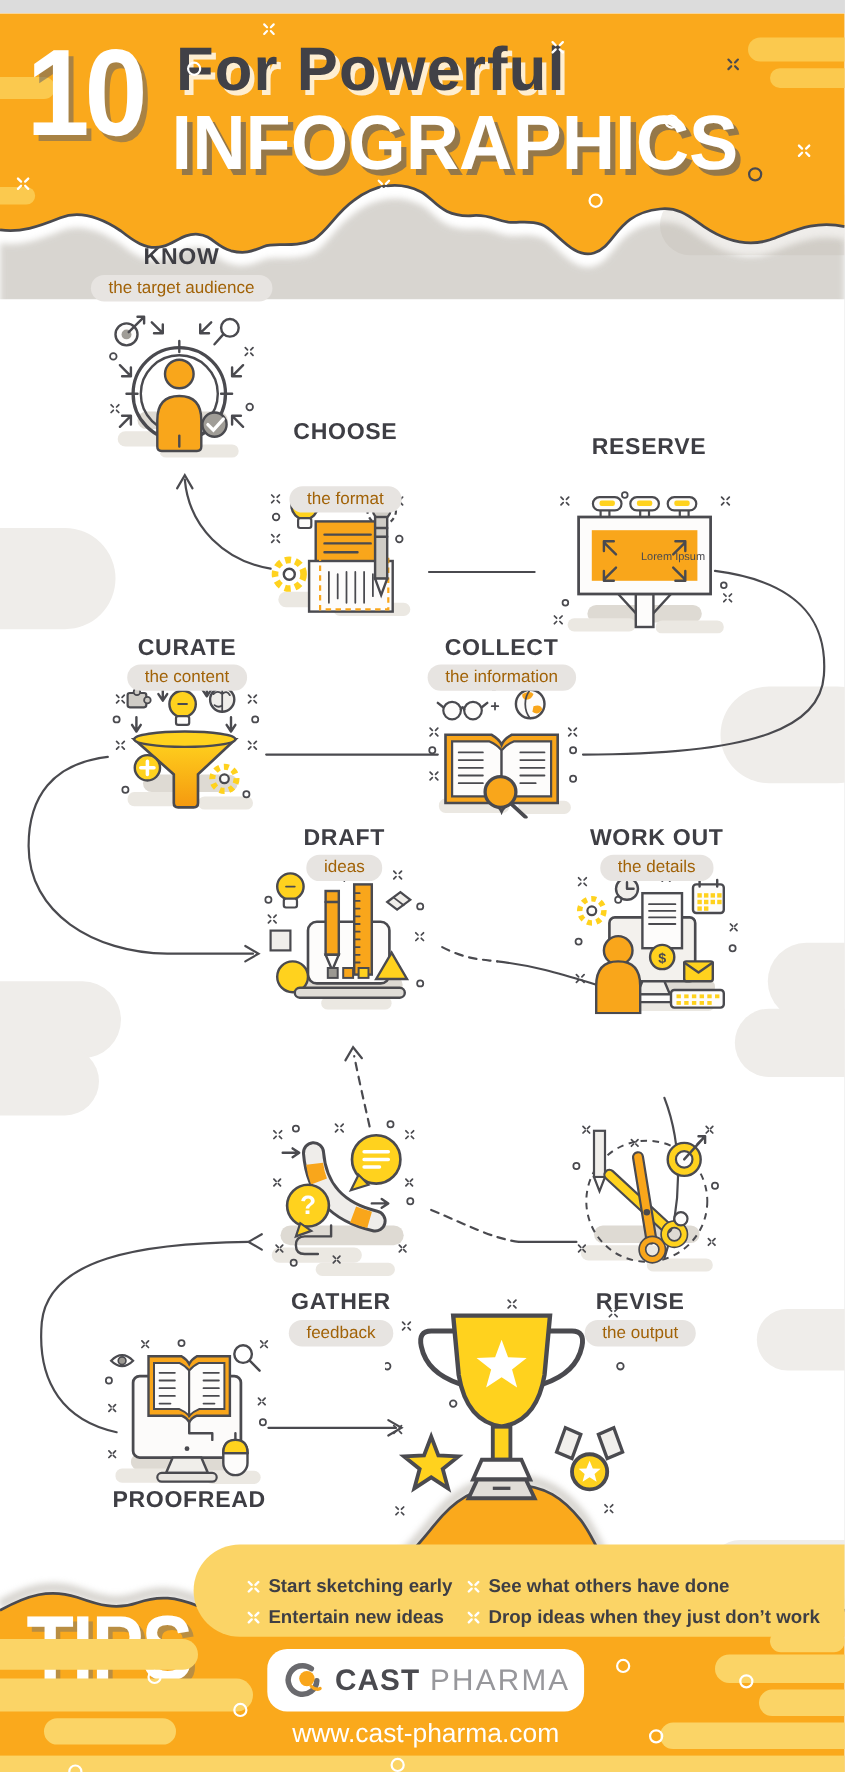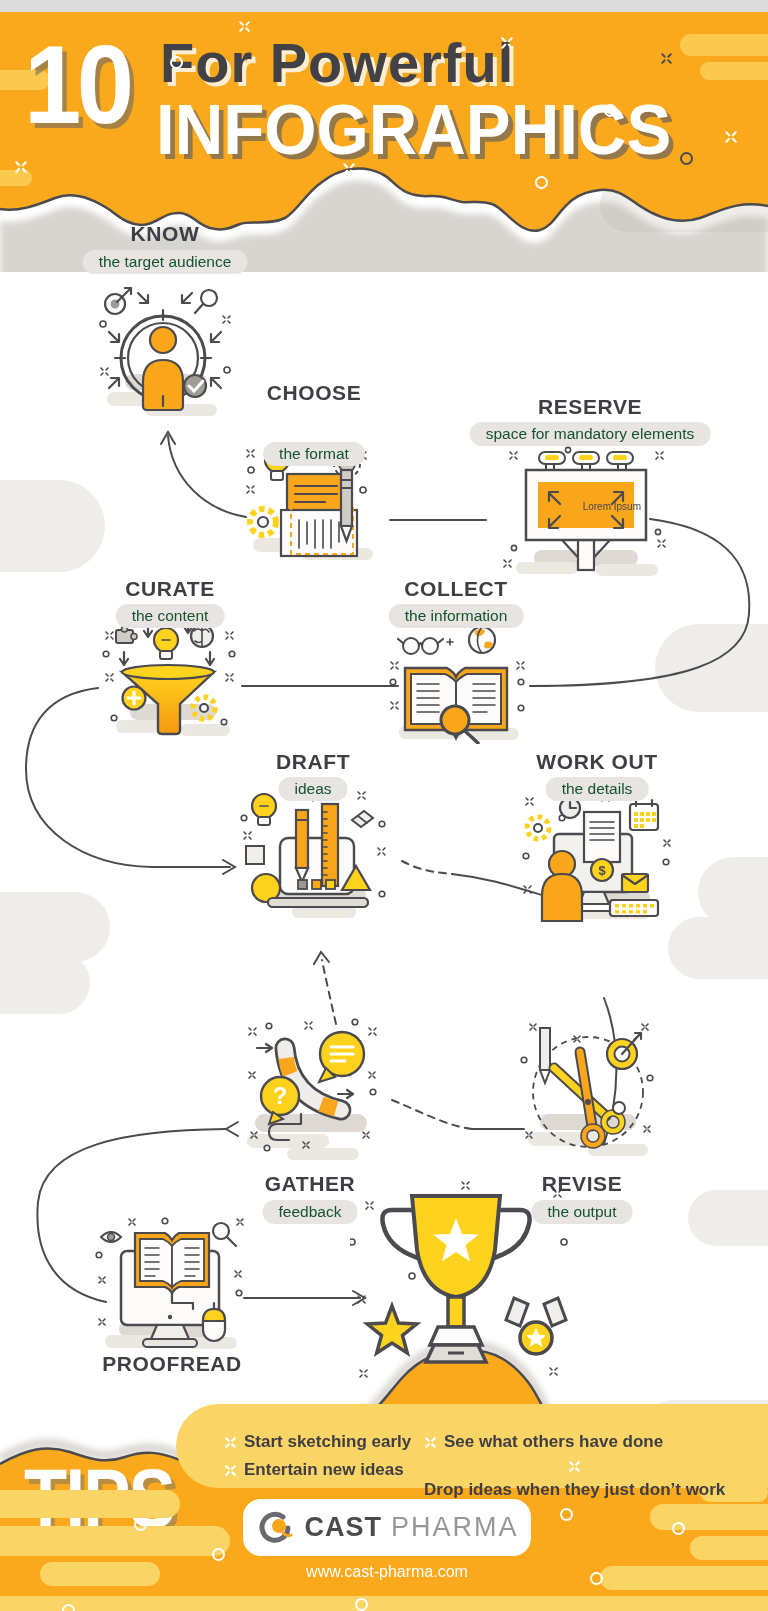--- a/index.html
+++ b/index.html
@@ -11,21 +11,21 @@
   .s{stroke:#4a4a4f;stroke-width:2.2;stroke-linecap:round;stroke-linejoin:round;fill:none}
   .s3{stroke:#4a4a4f;stroke-width:3;stroke-linecap:round;stroke-linejoin:round;fill:none}
   .sp{stroke:#4a4a4f;stroke-width:1.6;stroke-linecap:round;fill:none}
   .fY{fill:#FFD21E}.fO{fill:#F9A61B}.fW{fill:#fdfcfb}.fL{fill:#f0eeea}.fG{fill:#cfccc6}
   .bb{fill:#dedad3;stroke:none}.bb2{fill:#ebe8e2;stroke:none}
   
   .blob{position:absolute;background:#efedea;border-radius:60px;}
   
   .step-title{position:absolute;transform:translateX(-50%);font-weight:bold;font-size:21px;
               color:#3e3e44;letter-spacing:.6px;white-space:nowrap;z-index:6;}
-  .step-pill{position:absolute;transform:translateX(-50%);background:#e7e4e1;color:#14532d;
+  .step-pill{position:absolute;transform:translateX(-50%);background:#e7e4e1;color:#a16207;
              font-size:15.5px;padding:3px 16px;border-radius:14px;white-space:nowrap;z-index:6;}
   .icon{position:absolute;z-index:5;}
   .lorem{position:absolute;z-index:7;font-size:10px;font-weight:normal;color:#4a4a4f;
          width:110px;text-align:right;}
   
   .h-num{position:absolute;left:24px;top:8px;font-size:112px;font-weight:bold;color:#fff;
          letter-spacing:-5px;text-shadow:5px 5px 0 rgba(100,98,102,.55);z-index:4;transform:scaleX(.92);transform-origin:left top;}
   .h-steps{position:absolute;left:30px;top:112px;font-size:36px;font-weight:bold;color:#fff;
            letter-spacing:1px;text-shadow:3px 3px 0 rgba(100,98,102,.55);z-index:4;}
   .h-line1{position:absolute;left:160px;top:18px;font-size:56px;font-weight:bold;color:#414147;
@@ -45,21 +45,21 @@
               transform:scaleX(.84);transform-origin:left top;}
   .tip{position:absolute;display:flex;align-items:center;gap:7px;font-size:17px;font-weight:bold;
        color:#3e3e44;z-index:4;white-space:nowrap;}
   .tip svg path{stroke:#fff;stroke-width:2;stroke-linecap:round;fill:none}
   
   .footer-pill{position:absolute;left:243px;top:1487px;width:288px;height:57px;background:#fff;
                border-radius:18px;display:flex;align-items:center;justify-content:center;gap:9px;z-index:5;}
   .brand-cast{font-size:27px;font-weight:bold;color:#4a4a4f;letter-spacing:1px;}
   .brand-pharma{font-size:27px;font-weight:normal;color:#97979b;letter-spacing:2px;}
   .website{position:absolute;left:243px;top:1551px;width:288px;text-align:center;color:#fff;
-           font-size:16px;z-index:5;}
+           font-size:24px;z-index:5;}
   .bottom-strip{position:absolute;left:0;top:1584px;width:768px;height:27px;background:#FBD466;z-index:4;}
   .yblob{position:absolute;background:#FBD466;border-radius:20px;z-index:4;}
 </style>
 </head>
 <body>
 
 <div id="canvas">
 
   <div class="blob" style="left:-45px;top:468px;width:150px;height:92px;"></div>
   <div class="blob" style="left:-55px;top:880px;width:165px;height:70px;"></div>
@@ -136,21 +136,20 @@
   <span class="ring" style="left:535px;top:164px;color:#fff;z-index:4"></span>
   <span class="ring" style="left:680px;top:140px;color:#4a4a4f;z-index:4"></span>
 
   <div class="step-title" style="left:165px;top:210px;">KNOW</div>
   <div class="step-pill" style="left:165px;top:238px;">the target audience</div>
 
   <div class="step-title" style="left:314px;top:369px;">CHOOSE</div>
   <div class="step-pill" style="left:314px;top:430px;">the format</div>
 
   <div class="step-title" style="left:590px;top:383px;">RESERVE</div>
-  <div class="step-pill" style="left:590px;top:410px;">space for mandatory elements</div>
 
   <div class="step-title" style="left:170px;top:565px;">CURATE</div>
   <div class="step-pill" style="left:170px;top:592px;">the content</div>
 
   <div class="step-title" style="left:456px;top:565px;">COLLECT</div>
   <div class="step-pill" style="left:456px;top:592px;">the information</div>
 
   <div class="step-title" style="left:313px;top:738px;">DRAFT</div>
   <div class="step-pill" style="left:313px;top:765px;">ideas</div>
 
@@ -522,21 +521,21 @@
         <path d="M2,2L4.4,4.4M7.6,7.6L10,10M10,2L7.6,4.4M4.4,7.6L2,10"></path>
       </svg>
     <span>Entertain new ideas</span>
   </div>
   <div class="tip" style="left:424px;top:1420px;">
     <svg width="13" height="13" viewBox="0 0 12 12">
         <path d="M2,2L4.4,4.4M7.6,7.6L10,10M10,2L7.6,4.4M4.4,7.6L2,10"></path>
       </svg>
     <span>See what others have done</span>
   </div>
-  <div class="tip" style="left:424px;top:1448px;flex-direction:column;">
+  <div class="tip" style="left:424px;top:1448px;">
     <svg width="13" height="13" viewBox="0 0 12 12">
         <path d="M2,2L4.4,4.4M7.6,7.6L10,10M10,2L7.6,4.4M4.4,7.6L2,10"></path>
       </svg>
     <span>Drop ideas when they just don’t work</span>
   </div>
 
   <div class="yblob" style="left:-20px;top:1478px;width:200px;height:28px;"></div>
   <div class="yblob" style="left:-20px;top:1514px;width:250px;height:30px;"></div>
   <div class="yblob" style="left:40px;top:1550px;width:120px;height:24px;"></div>
   <div class="yblob" style="left:650px;top:1492px;width:130px;height:26px;"></div>

